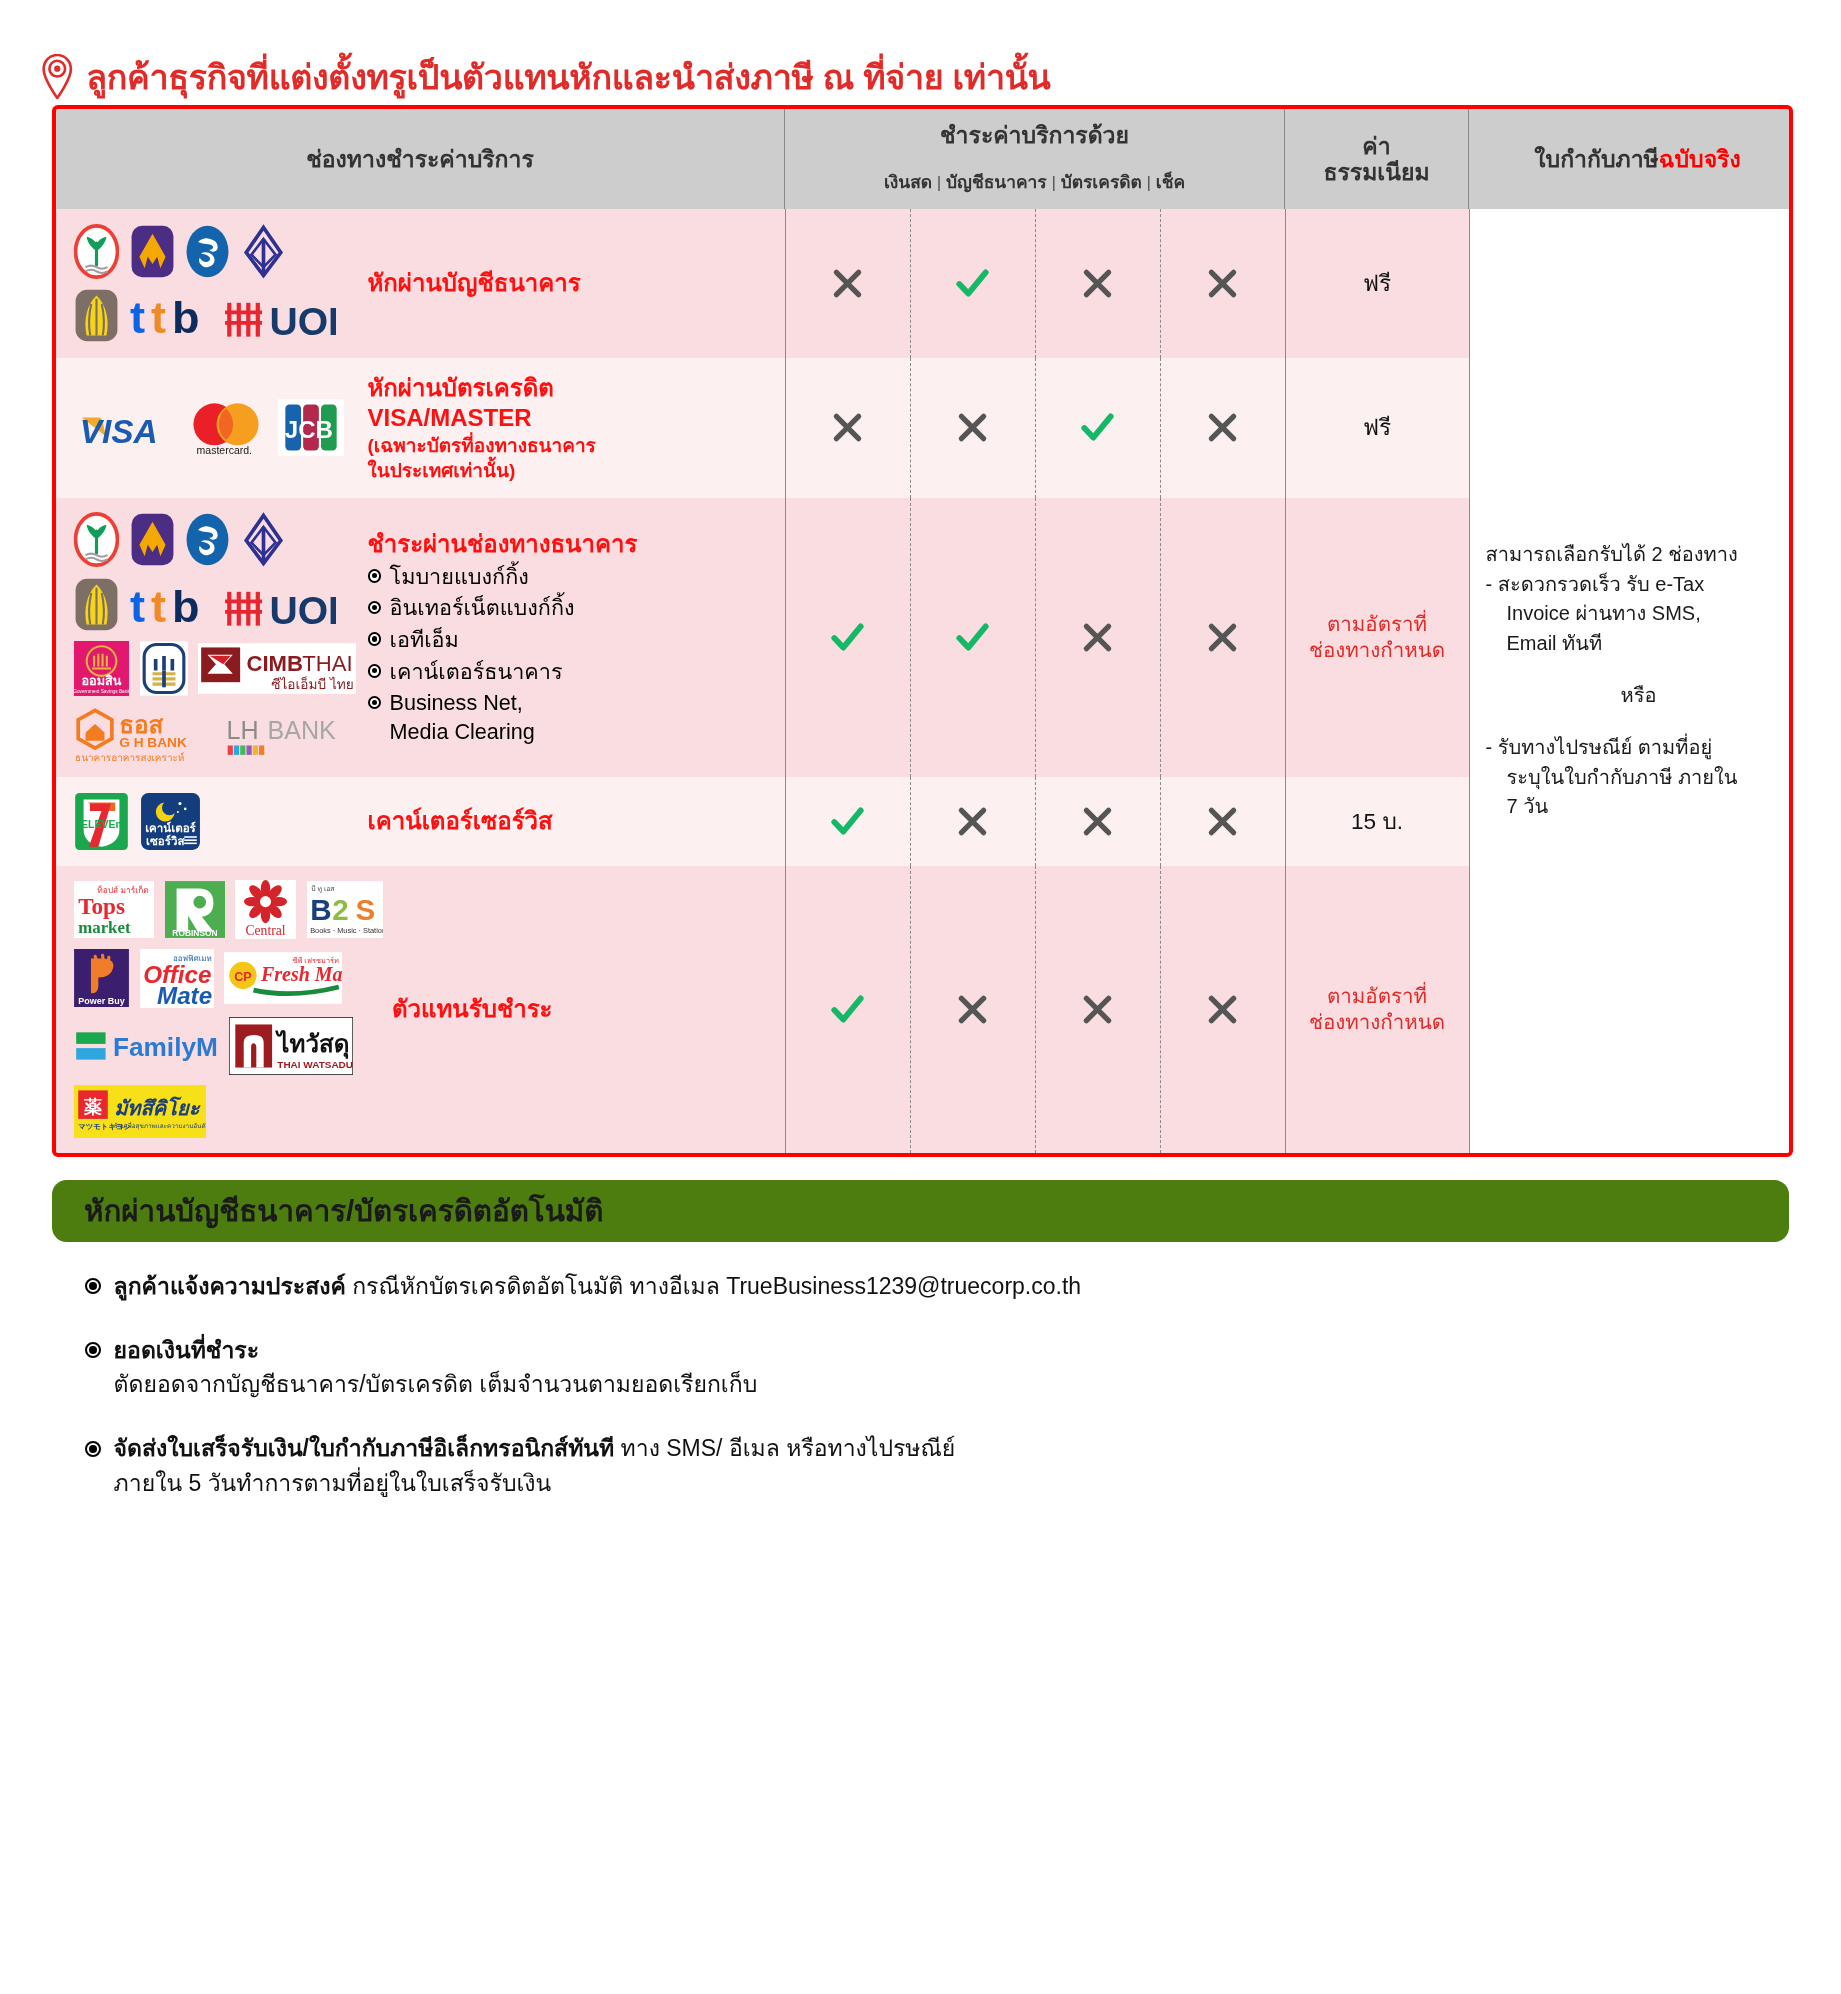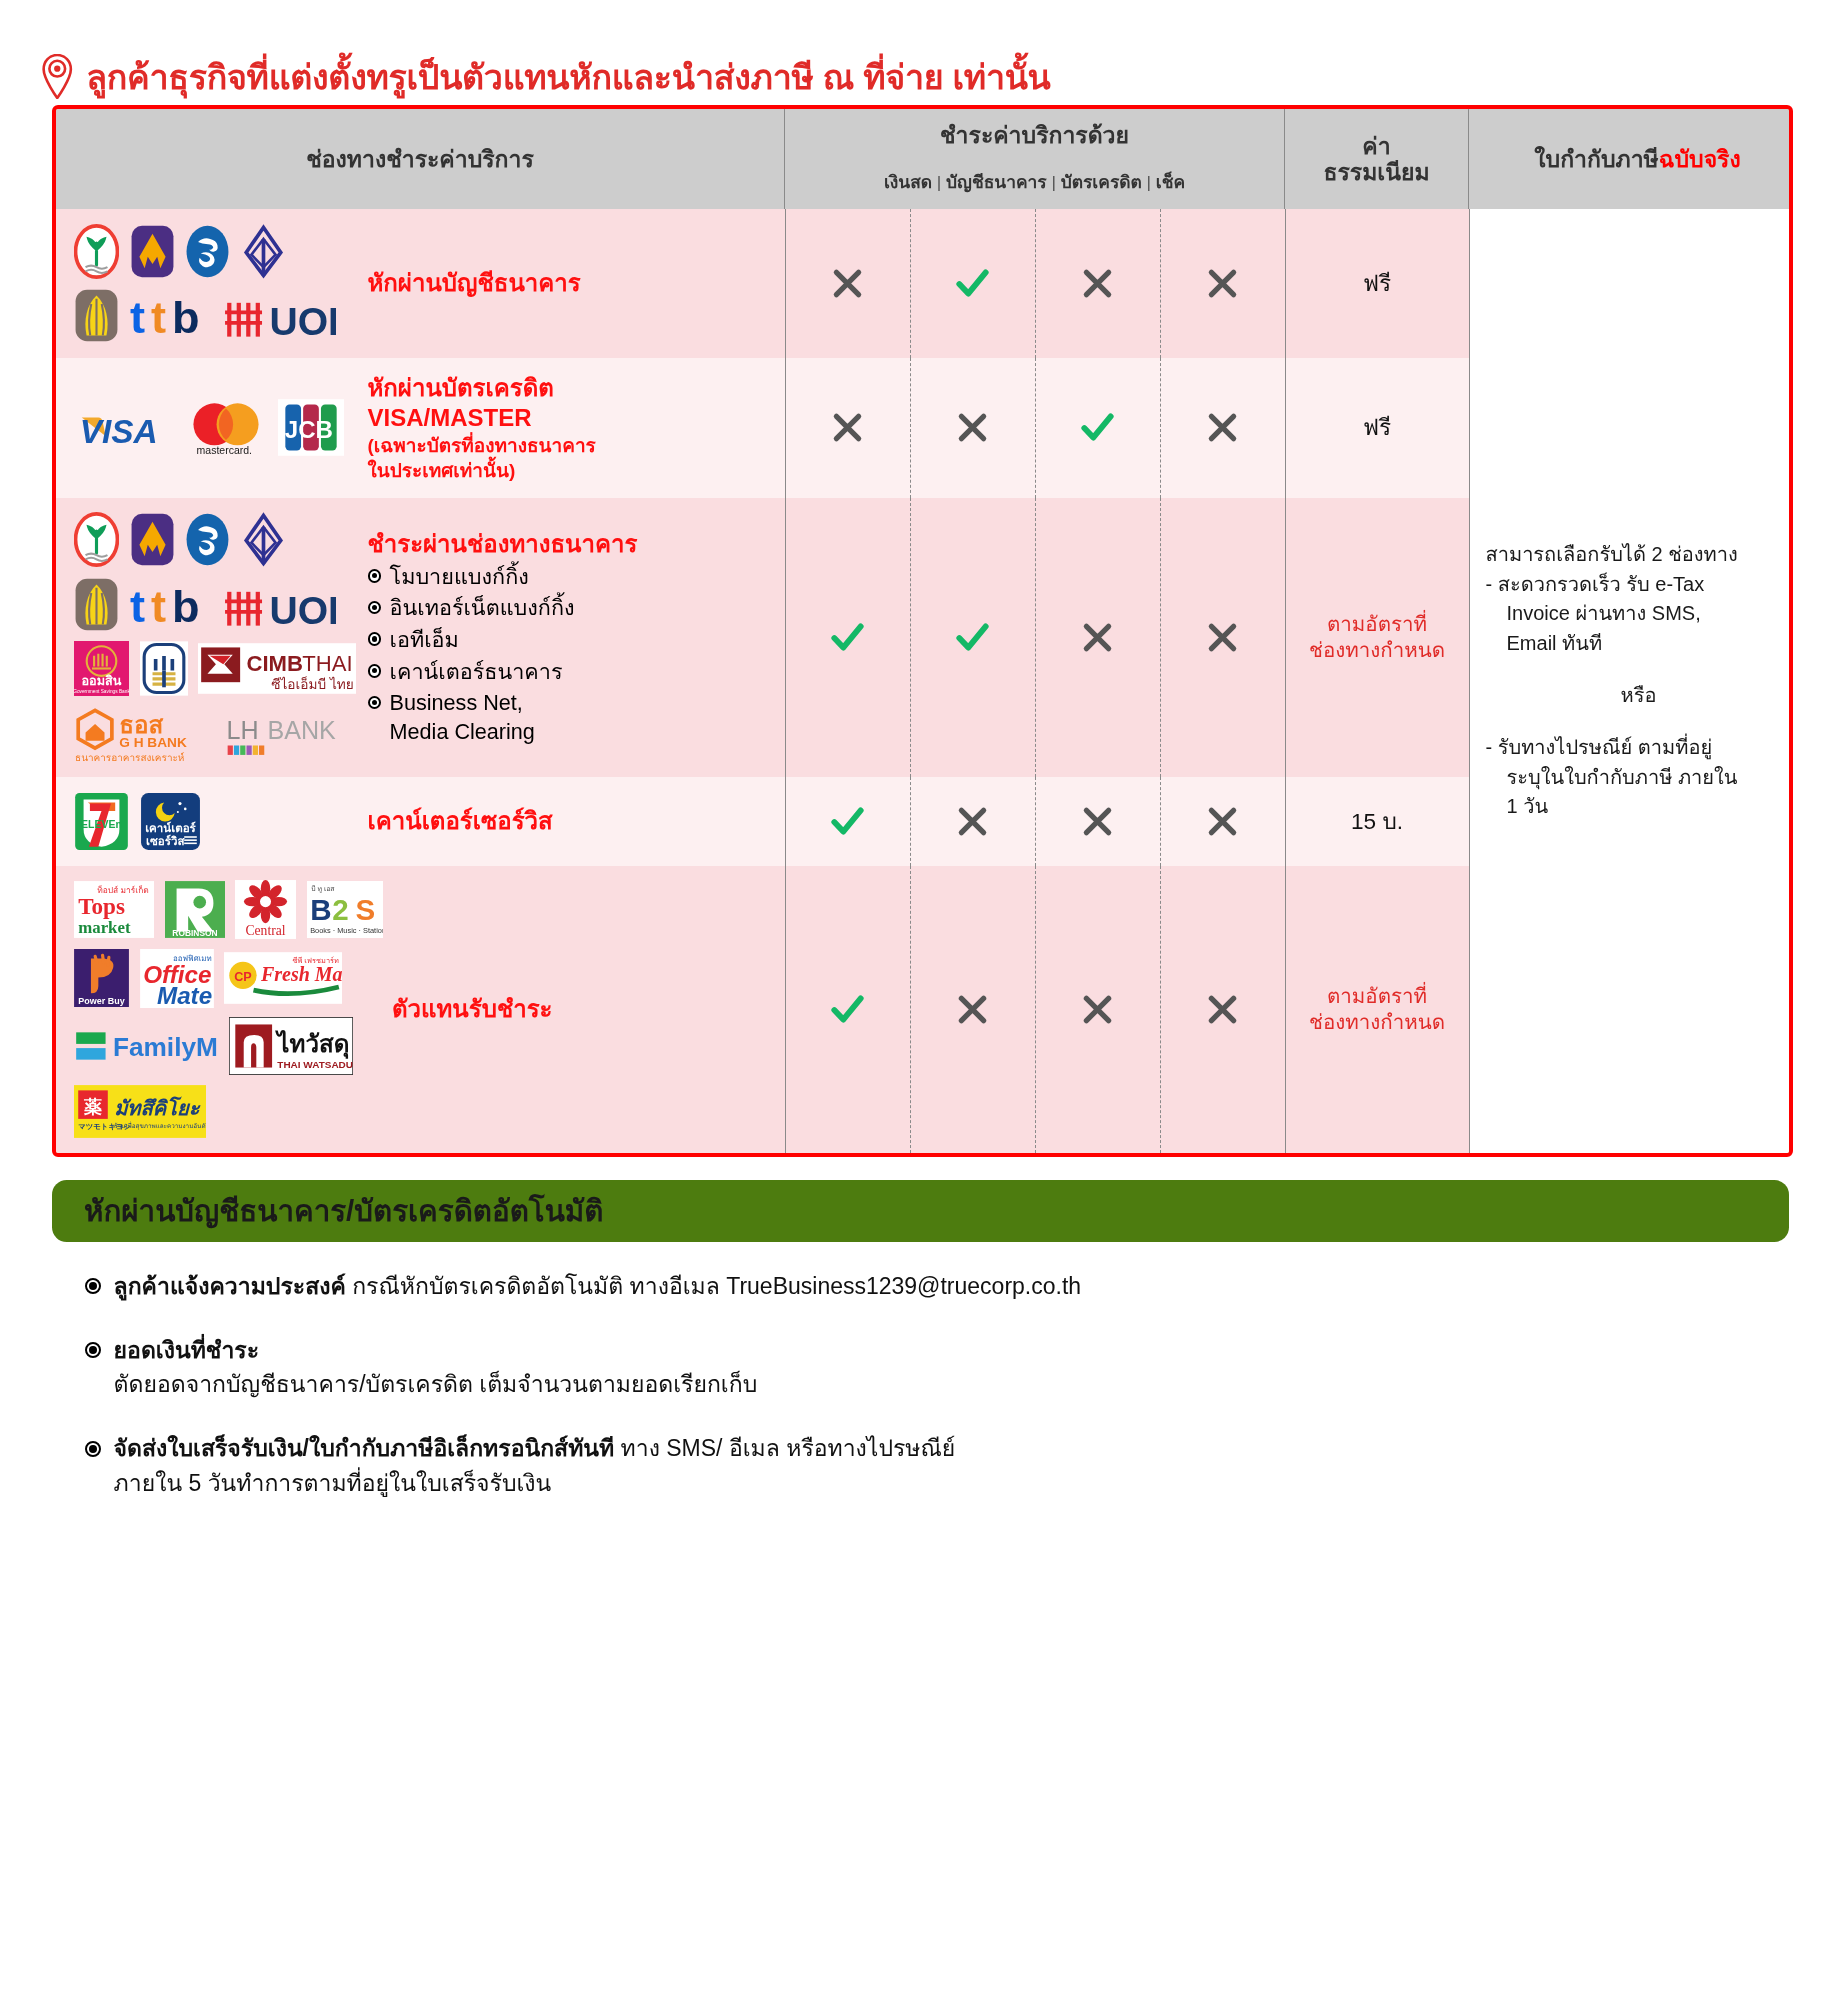--- a/index.html
+++ b/index.html
@@ -277,21 +277,21 @@
             </td>
             <td class="invoice-cell" rowspan="5">
       <div class="invoice-body">
         <div class="inv-p">สามารถเลือกรับได้ 2 ช่องทาง</div>
         <div class="inv-p">- สะดวกรวดเร็ว รับ e-Tax</div>
         <div class="inv-p inv-indent">Invoice ผ่านทาง SMS,</div>
         <div class="inv-p inv-indent">Email ทันที</div>
         <div class="inv-or">หรือ</div>
         <div class="inv-p">- รับทางไปรษณีย์ ตามที่อยู่</div>
         <div class="inv-p inv-indent">ระบุในใบกำกับภาษี ภายใน</div>
-        <div class="inv-p inv-indent">1 วัน</div>
+        <div class="inv-p inv-indent">7 วัน</div>
       </div>
             </td>
           </tr>
           <tr class="band-b">
             <td class="channel shade">
       <div class="channel-inner">
         <div class="logo-col">
           <div class="logo-line">
                     <span class="lg">
                       <svg width="99" height="48" viewBox="0 0 188 92">

